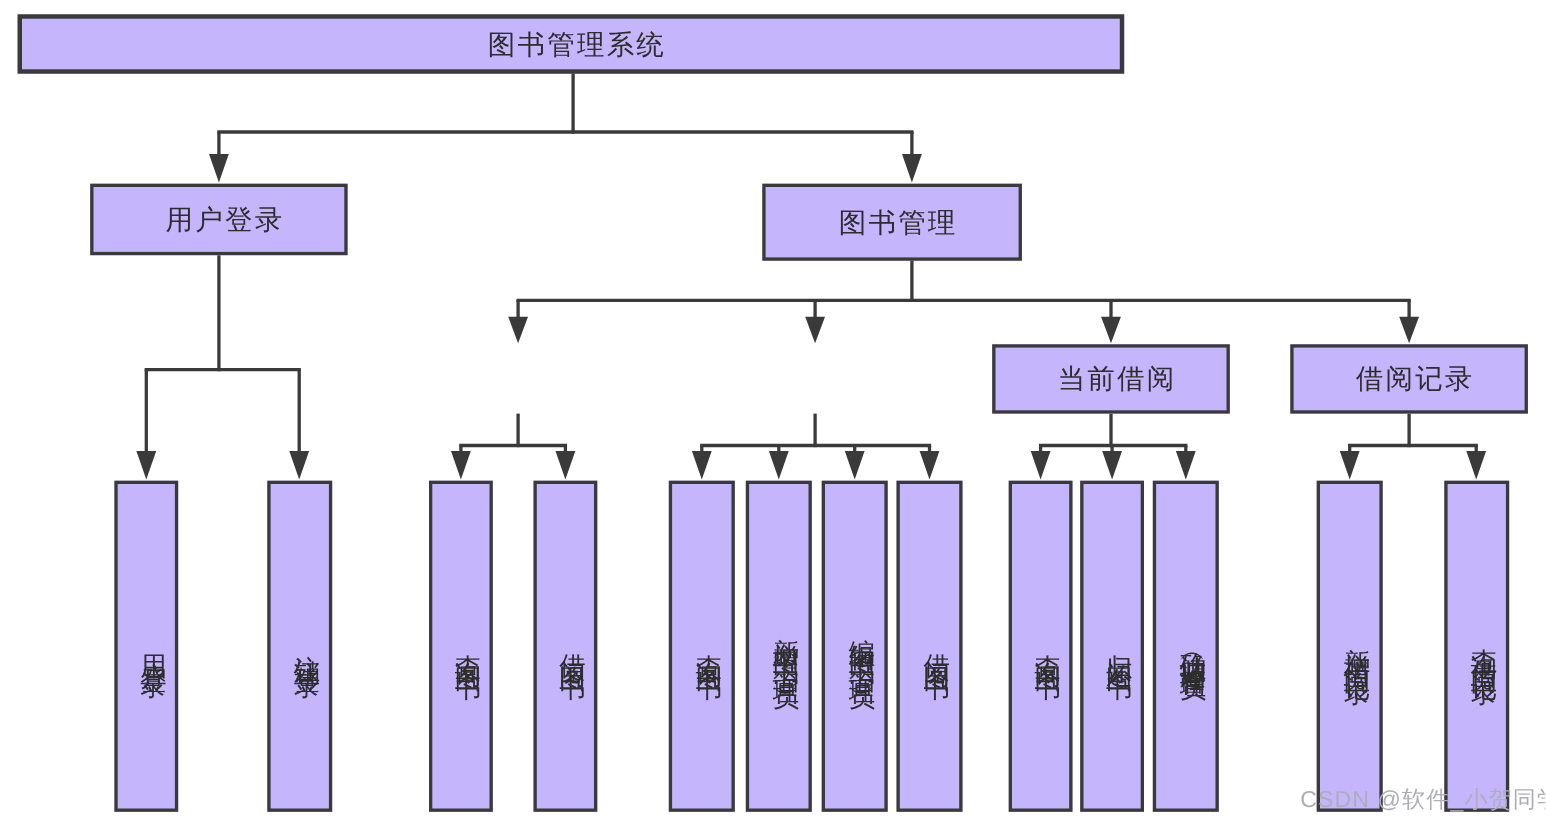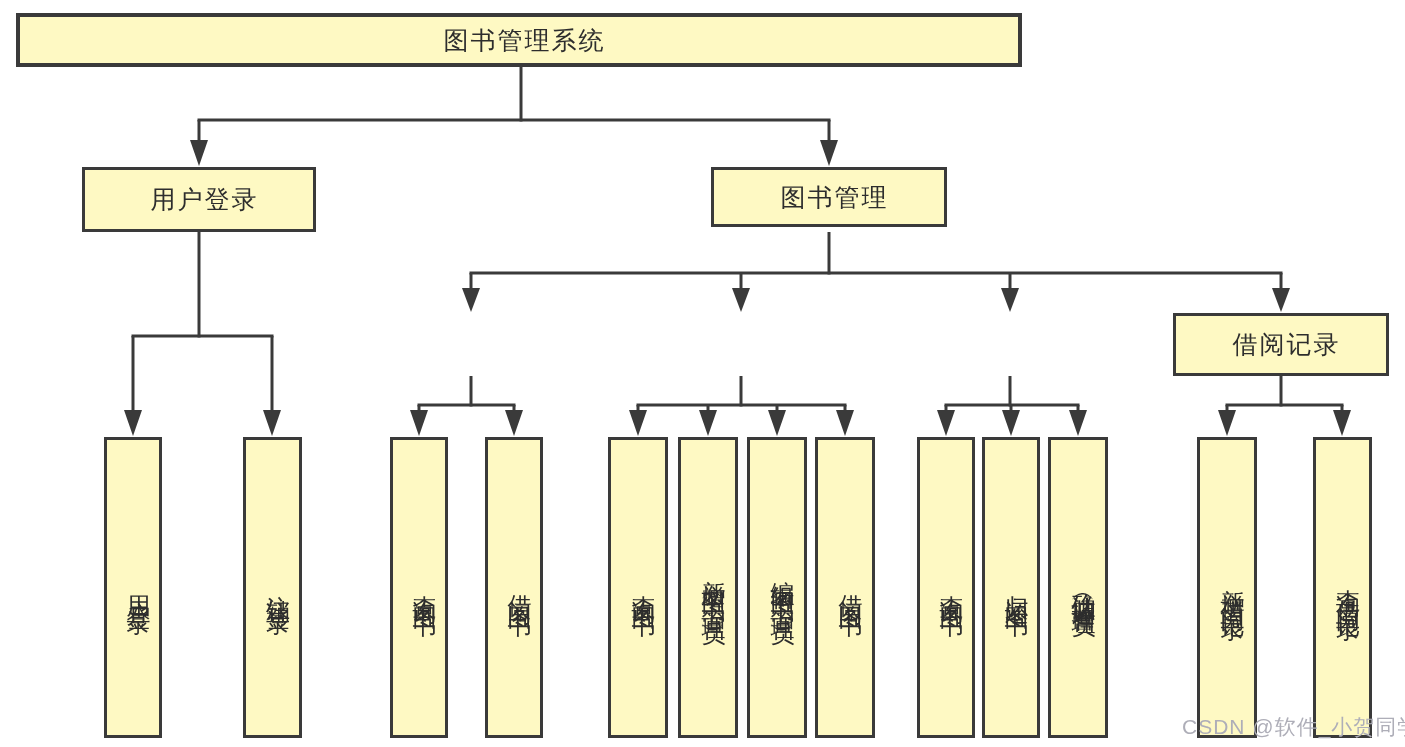--- a/index.html
+++ b/index.html
@@ -13,21 +13,21 @@
   }
   #wires {
     position: absolute;
     left: 0; top: 0;
     z-index: 1;
   }
   .box {
     position: absolute;
     box-sizing: border-box;
     border: 3px solid #3a3a3a;
-    background: #fef9c3;
+    background: #c4b5fd;
     display: flex;
     align-items: center;
     justify-content: center;
     color: #2d2d2d;
     z-index: 2;
     padding-left: 11px;
   }
   .box.root { border-width: 4px; }
   .h-label {
     font-size: 25px;
@@ -135,24 +135,27 @@
     </g>
   </svg>
 
   <div class="box root" style="left:16px; top:13px; width:1006px; height:54px;">
     <span class="h-label">图书管理系统</span>
   </div>
 
   <div class="box" style="left:82px; top:167px; width:234px; height:65px;">
     <span class="h-label">用户登录</span>
   </div>
-  <div class="box" style="left:711px; top:167px; width:236px; height:60px;">
+  <div class="box" style="left:693px; top:167px; width:236px; height:70px;">
     <span class="h-label">图书管理</span>
   </div>
 
+  <div class="box" style="left:902px; top:313px; width:216px; height:63px;">
+    <span class="h-label">当前借阅</span>
+  </div>
   <div class="box" style="left:1173px; top:313px; width:216px; height:63px;">
     <span class="h-label">借阅记录</span>
   </div>
 
   <div class="box" style="left:104px; top:437px; width:58px; height:301px;">
     <span class="v-label">用户登录</span>
   </div>
   <div class="box" style="left:243px; top:437px; width:59px; height:301px;">
     <span class="v-label">注销登录</span>
   </div>

